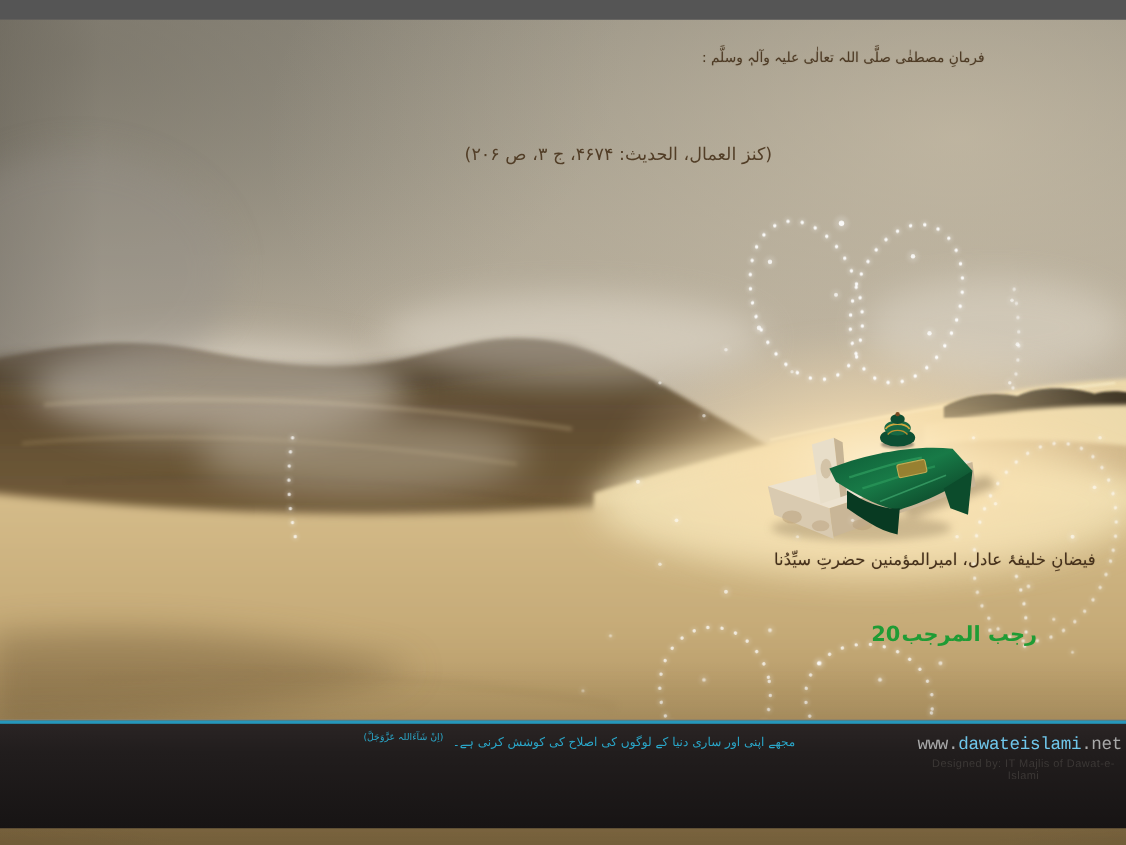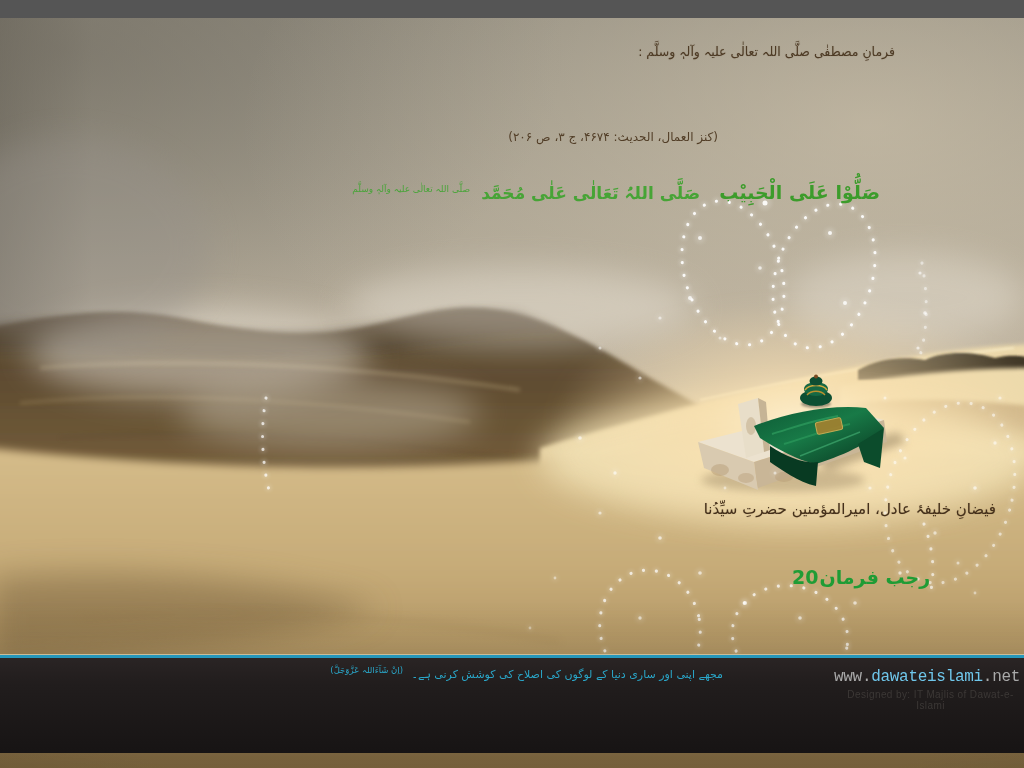--- a/index.html
+++ b/index.html
@@ -14,21 +14,21 @@
     margin-top: 18px;
   }
   .scene{position:absolute;left:0;top:0;}
   .vig{position:absolute;inset:0;pointer-events:none;background:
       linear-gradient(180deg, rgba(0,0,0,0) 76%, rgba(52,40,20,.34) 97%),
       radial-gradient(1250px 860px at 52% 36%, rgba(0,0,0,0) 62%, rgba(42,32,16,.30) 100%);}
   .txt{position:absolute;direction:rtl;white-space:nowrap;}
   .ltr{direction:ltr;}
   .hadith-intro{top:26px;right:129px;font-size:12.5px;color:#4e3b25;text-shadow:0 0 1px rgba(78,59,37,.35);}
   .hadith-main{top:64px;right:16px;font-size:21px;font-weight:bold;color:#4a3822;text-shadow:0 0 1px rgba(74,56,34,.3);}
-  .hadith-ref{top:112px;right:306px;font-size:12px;color:#523e27;}
+  .hadith-ref{top:112px;right:322px;font-size:16px;color:#523e27;}
   .durood{top:163px;right:144px;color:#3f9d2e;}
   .durood .call{font-size:19px;font-weight:bold;color:#3c9c2b;}
   .durood .resp{font-size:17px;font-weight:bold;color:#47a436;margin-left:6px;margin-right:14px;}
   .durood .small{font-size:9px;color:#4aa43a;vertical-align:7px;}
   .caption{top:482px;right:28px;font-size:15px;color:#45301b;text-shadow:0 0 1px rgba(69,48,27,.35);}
   .name-line{top:488px;right:26px;}
   .name-line .name{font-size:26px;font-weight:bold;color:#342310;text-shadow:0 1px 1px rgba(52,35,16,.25);}
   .name-line .honor{font-size:9.5px;color:#4a3a22;vertical-align:16px;margin-right:6px;}
   .date-line{top:548px;left:792px;font-size:19px;font-weight:bold;color:#1f9c35;}
   .date-line .num{margin-right:1px;}
@@ -258,29 +258,24 @@
           <circle cx="720" cy="320" r="1.5" opacity="0.5"></circle>
         </g>
     </g>
   </svg>
 
   <div class="vig"></div>
 
   <div class="txt hadith-intro">فرمانِ مصطفٰی صلَّی اللہ تعالٰی علیہ وآلہٖ وسلَّم :</div>
   <div class="txt hadith-ref">(کنز العمال، الحدیث: ۴۶۷۴، ج ۳، ص ۲۰۶)</div>
 
-  <div class="txt durood">
-    <span class="call">صَلُّوْا عَلَی الْحَبِیْب</span>
-    <span class="resp">صَلَّی اللہُ تَعَالٰی عَلٰی مُحَمَّد</span>
-    <span class="small">صلَّی اللہ تعالٰی علیہ وآلہٖ وسلَّم</span>
-  </div>
 
   <div class="txt caption">فیضانِ خلیفۂ عادل، امیرالمؤمنین حضرتِ سیِّدُنا</div>
   <div class="txt ltr date-line">
-    <span class="num">20</span><span>رجب فرمان</span>
+    <span class="num">20</span><span>رجب المرجب</span>
   </div>
 
   <div class="footer">
     <div class="motto">
       <span>مجھے اپنی اور ساری دنیا کے لوگوں کی اصلاح کی کوشش کرنی ہے۔</span>
       <span class="insha">(اِنْ شَآءَاللہ عَزَّوَجَلَّ)</span>
     </div>
     <div class="site"><span>www.</span><span class="brand">dawateislami</span><span>.net</span></div>
     <div class="credit">Designed by: IT Majlis of Dawat-e-Islami</div>
   </div>

